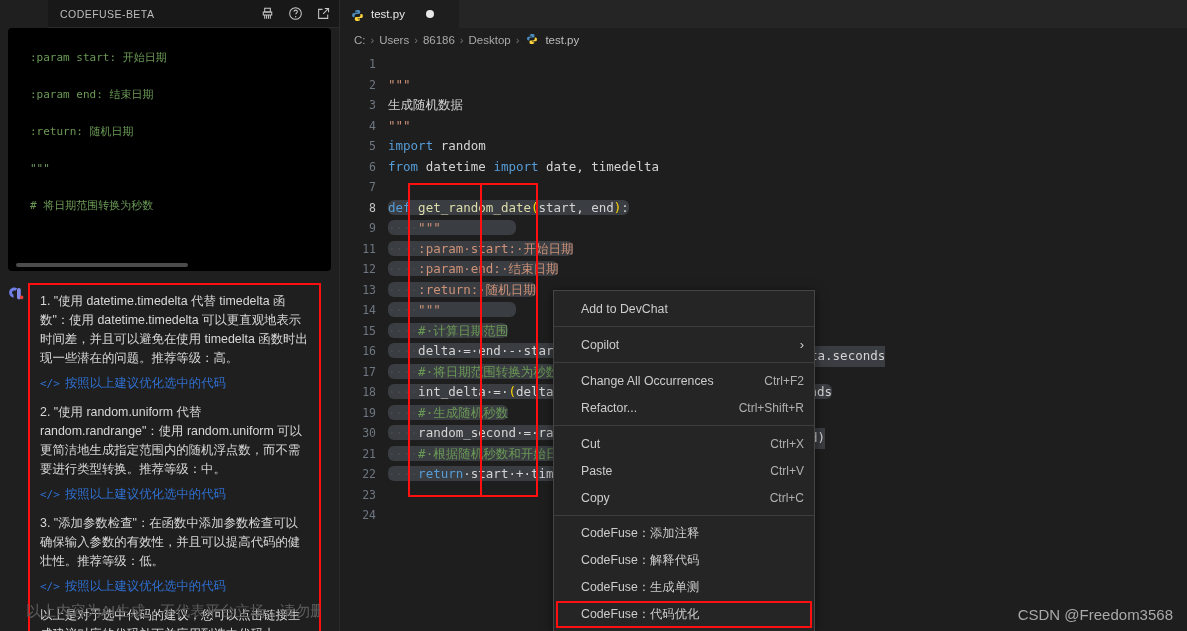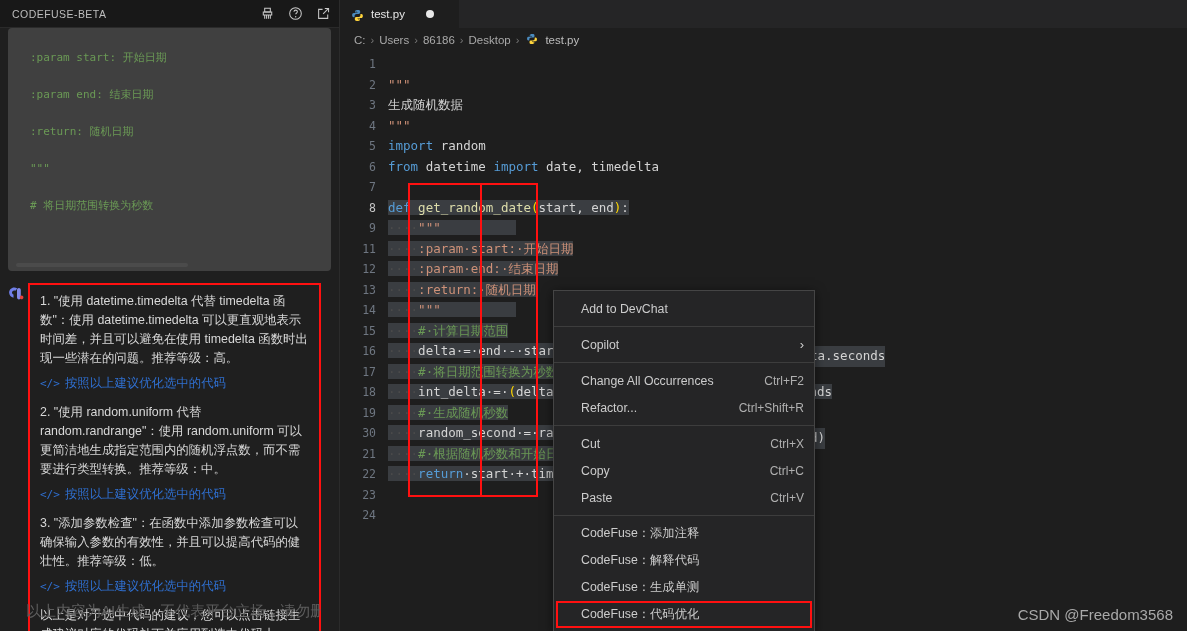--- a/index.html
+++ b/index.html
@@ -18,36 +18,37 @@
     border-right: 1px solid #2b2b2b;
     display: flex; flex-direction: column;
     position: relative;
   }
   .sb-header {
     height: 28px; flex: 0 0 28px;
     background: #181818;
     display: flex; align-items: center;
     padding: 0 8px 0 12px;
     border-bottom: 1px solid #2a2a2a;
+    margin-left: 48px;
   }
   .sb-title {
     font-size: 10.5px; letter-spacing: .45px;
     color: #bdbdbd; font-weight: 400;
     text-transform: uppercase;
   }
   .sb-actions { margin-left: auto; display: flex; align-items: center; gap: 13px; }
   .sb-icon { width: 15px; height: 15px; color: #c8c8c8; display: block; cursor: pointer; }
   .sb-icon svg { display: block; width: 15px; height: 15px; }
 
   .sb-body { flex: 1; overflow: hidden; position: relative; padding: 0 0 0 0; }
 
   
   .code-card {
     margin: 0 8px 0 8px;
-    background: #404040;
+    background: #000000;
     border-radius: 4px;
     padding: 4px 0 8px 0;
     height: 243px;
     overflow: hidden;
     position: relative;
   }
   .code-card-inner {
     font-family: "DejaVu Sans Mono", monospace;
     font-size: 11px; line-height: 18.5px;
     padding: 0 8px 0 22px;
@@ -125,21 +126,21 @@
   .row { position: relative; height: 20.5px; display: flex; }
   .gutter {
     width: 48px; flex: 0 0 48px; text-align: right; padding-right: 12px;
     color: #6e7681; font-size: 11.5px; line-height: 20.5px;
   }
   .row.cur .gutter { color: #c6c6c6; }
   .ltext {
     flex: 1; color: #d4d4d4; font-size: 12.5px; line-height: 20.5px;
     white-space: pre; position: relative;
   }
-  .sel { background: #3a3d41; }
+  .sel { background: #3a3d41; border-radius: 6px; }
   .ws { color: #4a4a4a; }
 
   
   .red-rect {
     position: absolute; border: 2px solid #ff1010;
     pointer-events: none; z-index: 5;
   }
 
   
   .ctxmenu {
@@ -430,26 +431,26 @@
       <span class="lbl">Refactor...</span>
       <span class="acc">Ctrl+Shift+R</span>
     </div>
     <div class="ctx-sep"></div>
 
     <div class="ctx-item">
       <span class="lbl">Cut</span>
       <span class="acc">Ctrl+X</span>
     </div>
     <div class="ctx-item">
+      <span class="lbl">Paste</span>
+      <span class="acc">Ctrl+V</span>
+    </div>
+    <div class="ctx-item">
       <span class="lbl">Copy</span>
       <span class="acc">Ctrl+C</span>
-    </div>
-    <div class="ctx-item">
-      <span class="lbl">Paste</span>
-      <span class="acc">Ctrl+V</span>
     </div>
     <div class="ctx-sep"></div>
 
     <div class="ctx-item">
       <span class="lbl">CodeFuse：添加注释</span>
     </div>
     <div class="ctx-item">
       <span class="lbl">CodeFuse：解释代码</span>
     </div>
     <div class="ctx-item">

